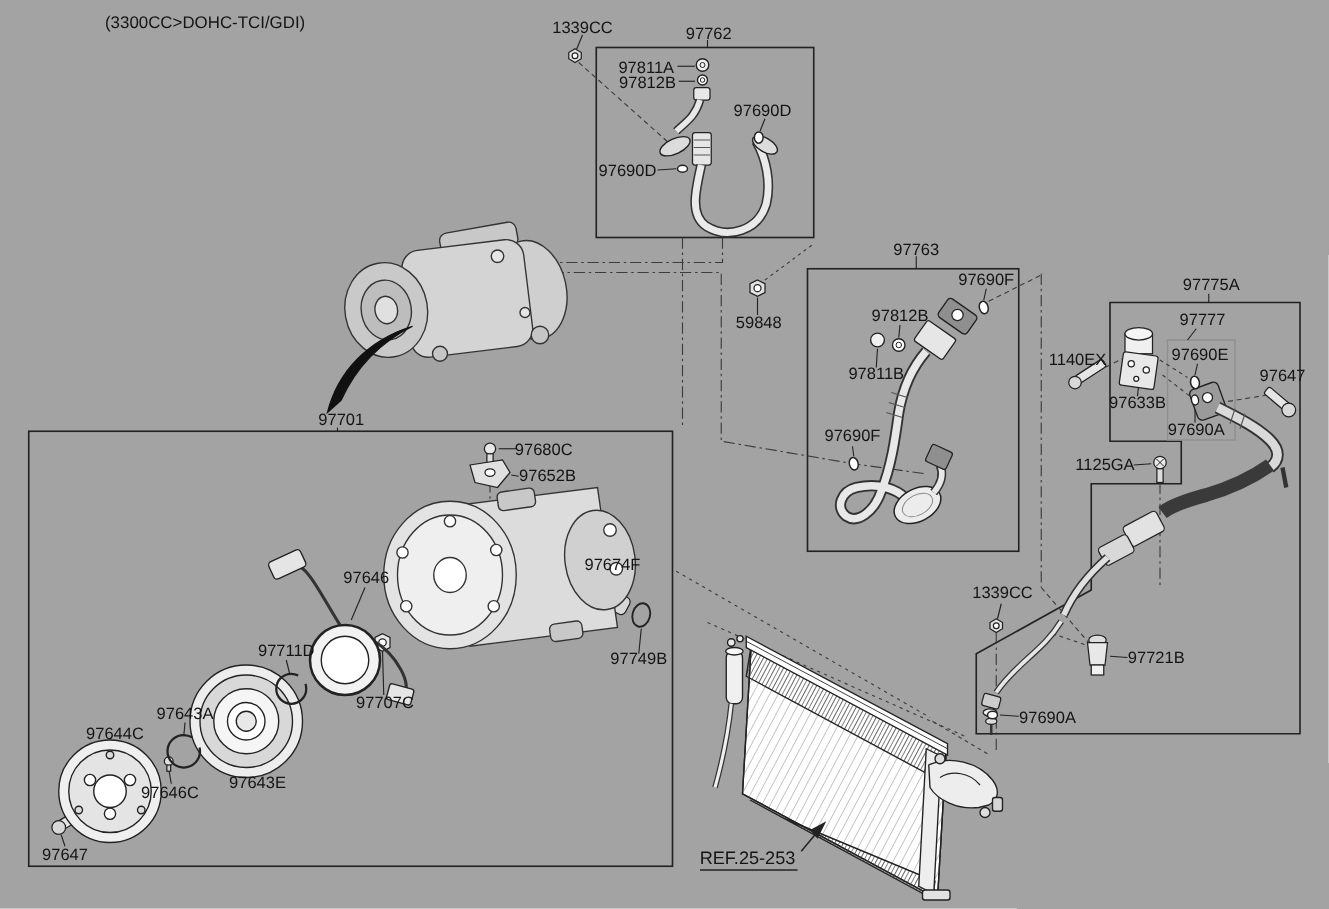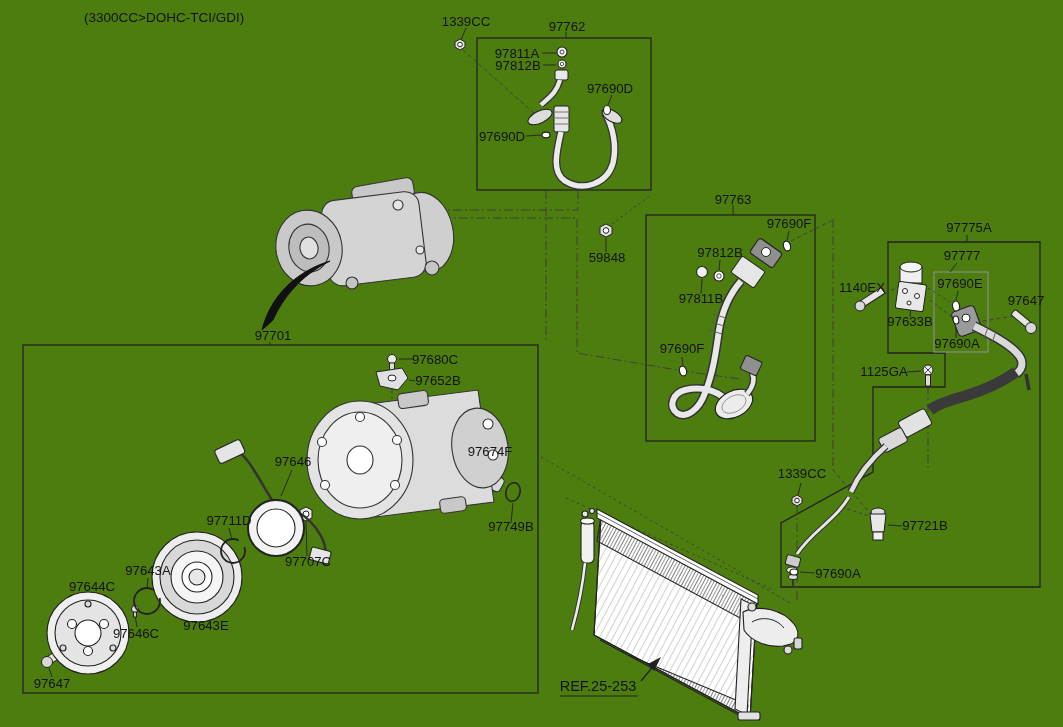--- a/index.html
+++ b/index.html
@@ -1,16 +1,16 @@
 <!DOCTYPE html>
 <html><head>
 <meta charset="utf-8">
 <style>
   html,body{margin:0;padding:0;background:#fff;}
-  .canvas{position:relative;width:1063px;height:727px;background:#4d7c0f;overflow:hidden;
+  .canvas{position:relative;width:1063px;height:727px;background:#a3a3a3;overflow:hidden;
           font-family:"Liberation Sans", sans-serif;text-align:right;}
   svg{position:absolute;left:0;top:0;}
   text{font-family:"Liberation Sans", sans-serif;font-size:13.2px;fill:#141414;}
   text.hdr{font-size:13.5px;}
   text.ref{font-size:14.5px;}
 </style>
 </head>
 <body>
 
 <div class="canvas">

